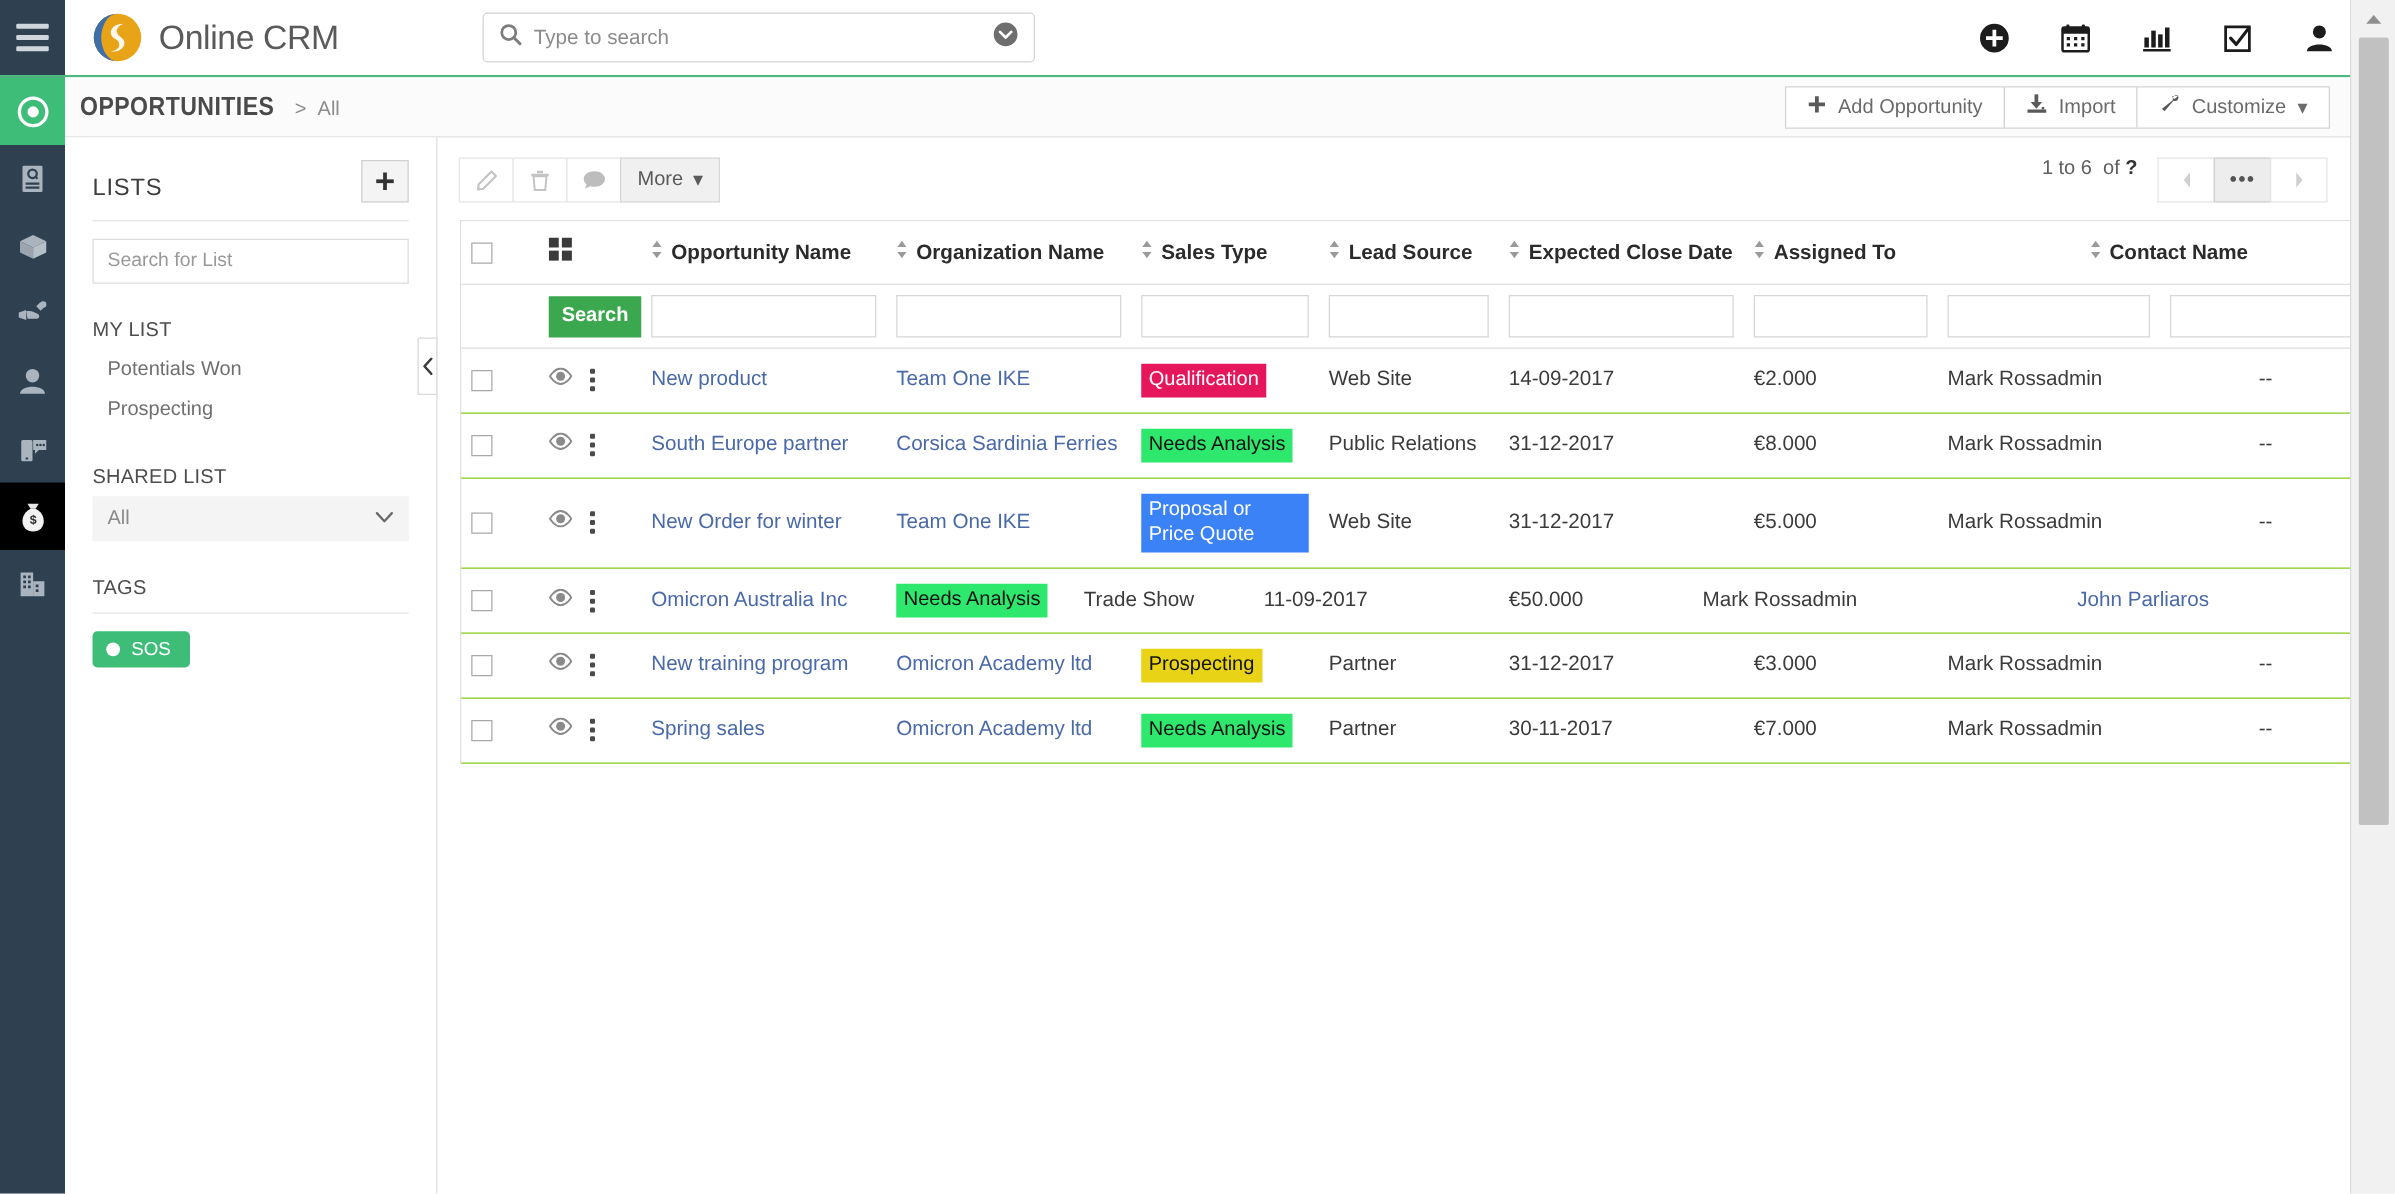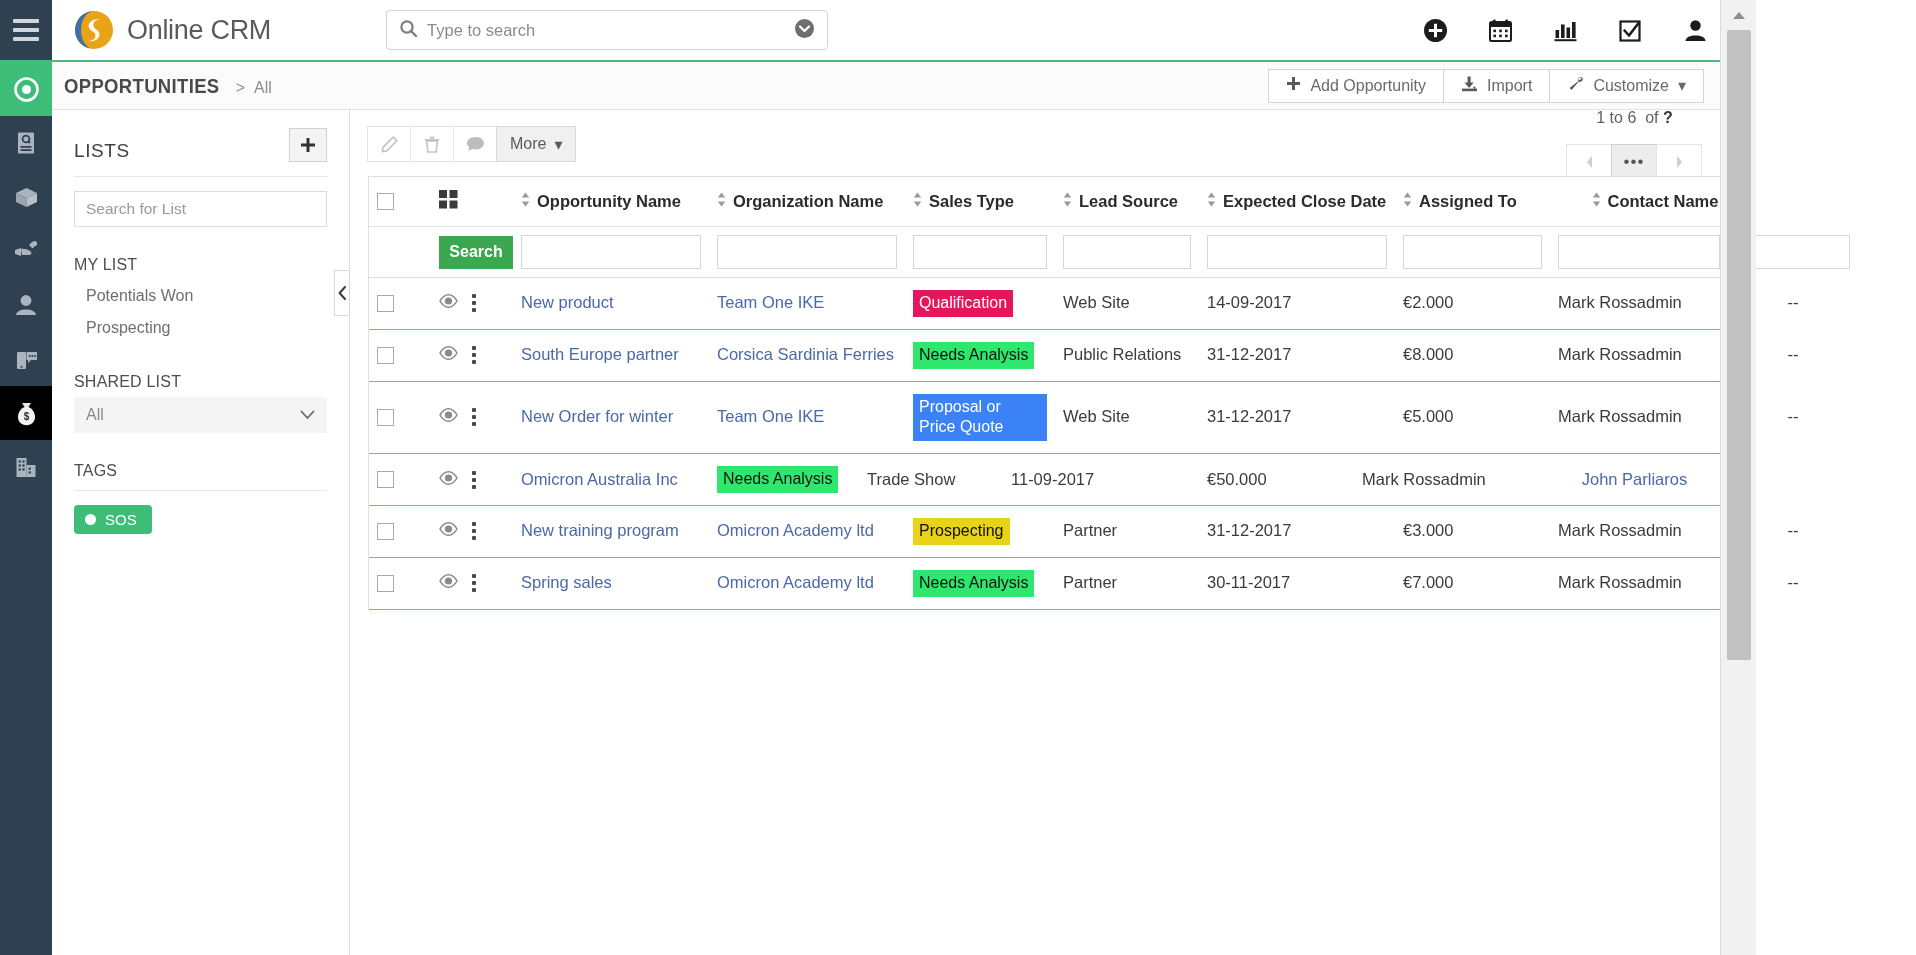--- a/index.html
+++ b/index.html
@@ -1,21 +1,21 @@
 <!DOCTYPE html>
 <html><head>
 <meta charset="utf-8">
 <style>
   * { box-sizing: border-box; margin: 0; padding: 0; }
   html, body {
     width: 1916px; height: 955px;
     font-family: "Liberation Sans", sans-serif;
     background: #ffffff; overflow: hidden;
   }
-  #app { position: relative; width: 1756px; height: 955px; display: flex; flex-direction: column; }
+  #app { position: relative; width: 1916px; height: 955px; display: flex; flex-direction: column; }
 
   
   .topbar { height: 62px; display: flex; align-items: stretch; background:#fff;
             border-bottom: 2px solid #4cb980; position: relative; flex: 0 0 62px; }
   .hamburger-box { width: 52px; background:#2f4050; display:flex; align-items:center; justify-content:center; cursor:pointer; }
   .hamburger { width: 26px; display:flex; flex-direction:column; gap:5px; }
   .hamburger span { display:block; height:4px; background:#cfd6dc; border-radius:1px; }
   .brand { display:flex; align-items:center; padding-left: 22px; gap: 13px; }
   .logo-mark { width: 40px; height: 40px; position:relative; }
   .brand-text { font-size: 27px; color:#5a5a5a; letter-spacing:-0.3px; }
@@ -80,21 +80,21 @@
                   border:1px solid #d8d8d8; display:flex; align-items:center; justify-content:center;
                   cursor:pointer; z-index:5; font-size:15px; color:#4a4a4a; }
 
   
   .table-area { flex:1; min-width:0; padding: 14px 18px 0 18px; display:flex; flex-direction:column; }
   .table-toolbar { height:40px; display:flex; align-items:center; margin-bottom: 12px; }
   .tbtn { height:36px; min-width:44px; border:1px solid #e4e4e4; background:#fff; display:flex;
           align-items:center; justify-content:center; cursor:pointer; margin-left:-1px; color:#bdbdbd; }
   .tbtn.more { background:#f0f0f0; border-color:#d8d8d8; color:#5a5a5a; font-size:16px;
                padding: 0 13px; gap:8px; }
-  .pager { margin-left:auto; display:flex; align-items:center; gap: 17px; padding-right: 36px; flex-direction: column; }
+  .pager { margin-left:auto; display:flex; align-items:flex-start; gap: 17px; padding-right: 36px; }
   .pager-text { font-size:16px; color:#5f5f5f; }
   .pager-text b { font-weight:bold; color:#333; }
   .pbtn { width:46px; height:36px; border:1px solid #e4e4e4; background:#fff; display:flex;
           align-items:center; justify-content:center; cursor:pointer; margin-left:-1px; color:#cfcfcf; }
   .pbtn.active { background:#ededed; border-color:#d0d0d0; color:#555; letter-spacing:1px; font-size:17px; }
 
   .grid { border:1px solid #e0e0e0; border-bottom:none; }
   .grid-row { display:flex; border-bottom:1px solid #84cc16; }
   .grid-head { background:#fff; border-bottom:1px solid #e0e0e0; }
   .hcell { display:flex; align-items:center; gap:7px; font-size:16.5px; color:#2b2b2b;

